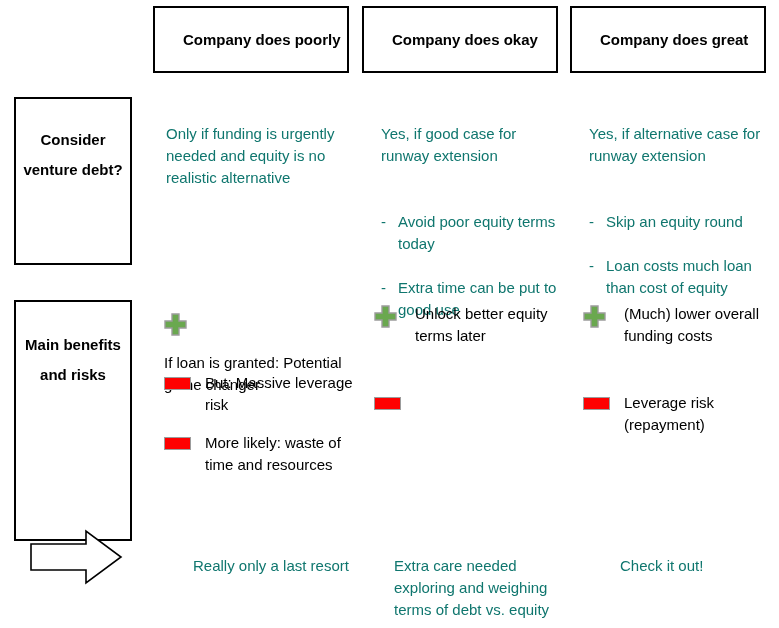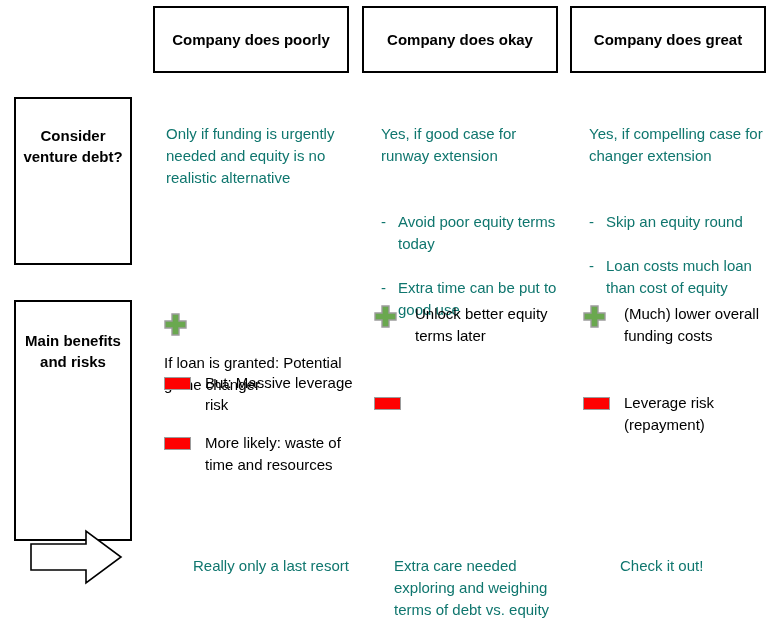--- a/index.html
+++ b/index.html
@@ -23,47 +23,47 @@
   }
   .abs { position: absolute; }
 
   
   .hdr-box {
     box-sizing: border-box;
     border: 2px solid #000000;
     background: #ffffff;
     display: flex;
     align-items: center;
-    justify-content: center;
     text-align: center;
     font-weight: bold;
     font-size: 15px;
     line-height: 21px;
     top: 6px;
     height: 67px;
     width: 196px;
+    padding-left: 28px;
   }
   .hdr1 { left: 153px; }
   .hdr2 { left: 362px; }
   .hdr3 { left: 570px; }
 
   
   .rowlabel-box {
     box-sizing: border-box;
     border: 2px solid #000000;
     background: #ffffff;
     left: 14px;
     width: 118px;
     display: flex;
     align-items: flex-start;
     justify-content: center;
     text-align: center;
     font-weight: bold;
     font-size: 15px;
-    line-height: 21px;
+    line-height: 30px;
   }
   .rowlabel-1 { top: 97px; height: 168px; }
   .rowlabel-1 .rowlabel-txt { padding-top: 26px; }
   .rowlabel-2 { top: 300px; height: 241px; }
   .rowlabel-2 .rowlabel-txt { padding-top: 28px; }
   .rowlabel-txt { display: block; }
 
   
   .cell {
     font-size: 15px;
@@ -181,21 +181,21 @@
         <span class="btxt">Avoid poor equity terms today</span>
       </div>
       <div class="bullet">
         <span class="dash">-</span>
         <span class="btxt">Extra time can be put to good use</span>
       </div>
     </div>
   </div>
 
   <div class="abs cell r1c3">
-    <span class="lead">Yes, if compelling case for changer extension</span>
+    <span class="lead">Yes, if alternative case for runway extension</span>
     <div class="bullets">
       <div class="bullet">
         <span class="dash">-</span>
         <span class="btxt">Skip an equity round</span>
       </div>
       <div class="bullet">
         <span class="dash">-</span>
         <span class="btxt">Loan costs much loan than cost of equity</span>
       </div>
     </div>

